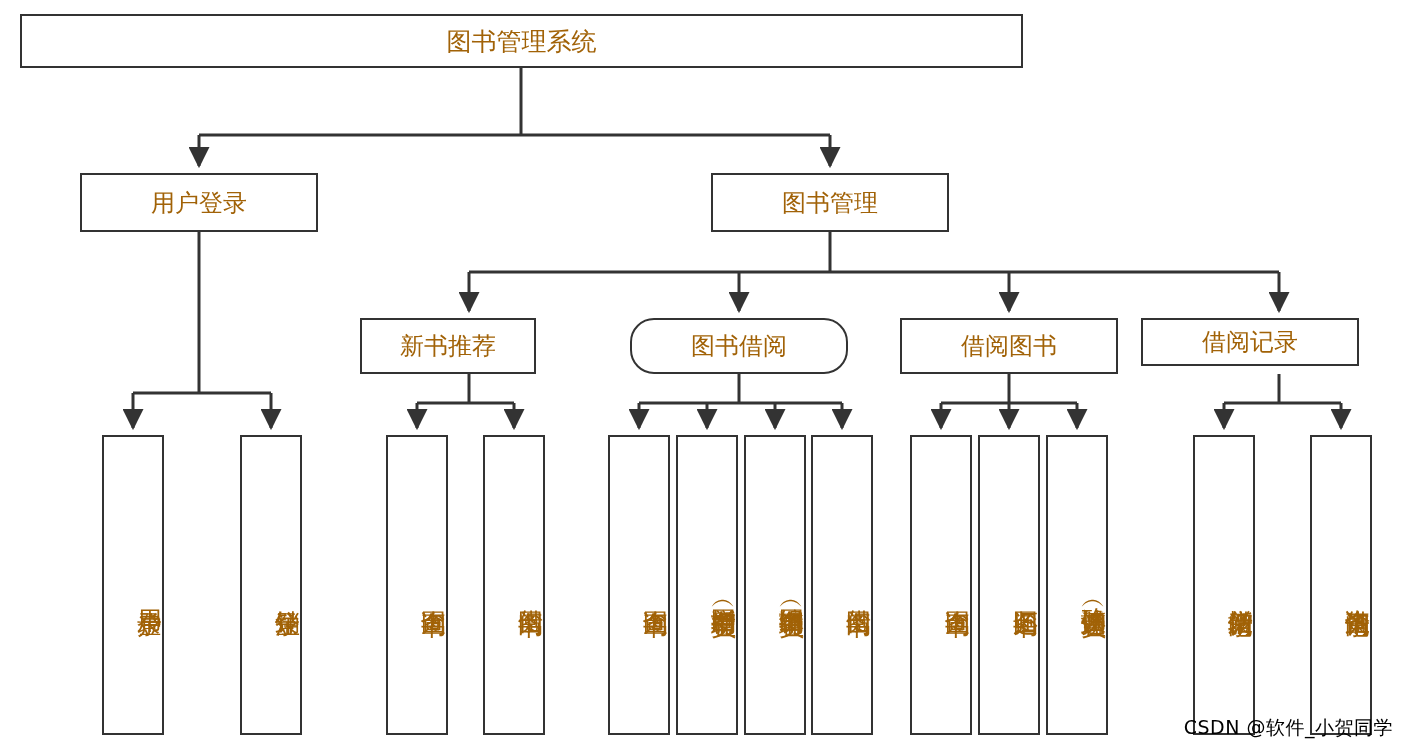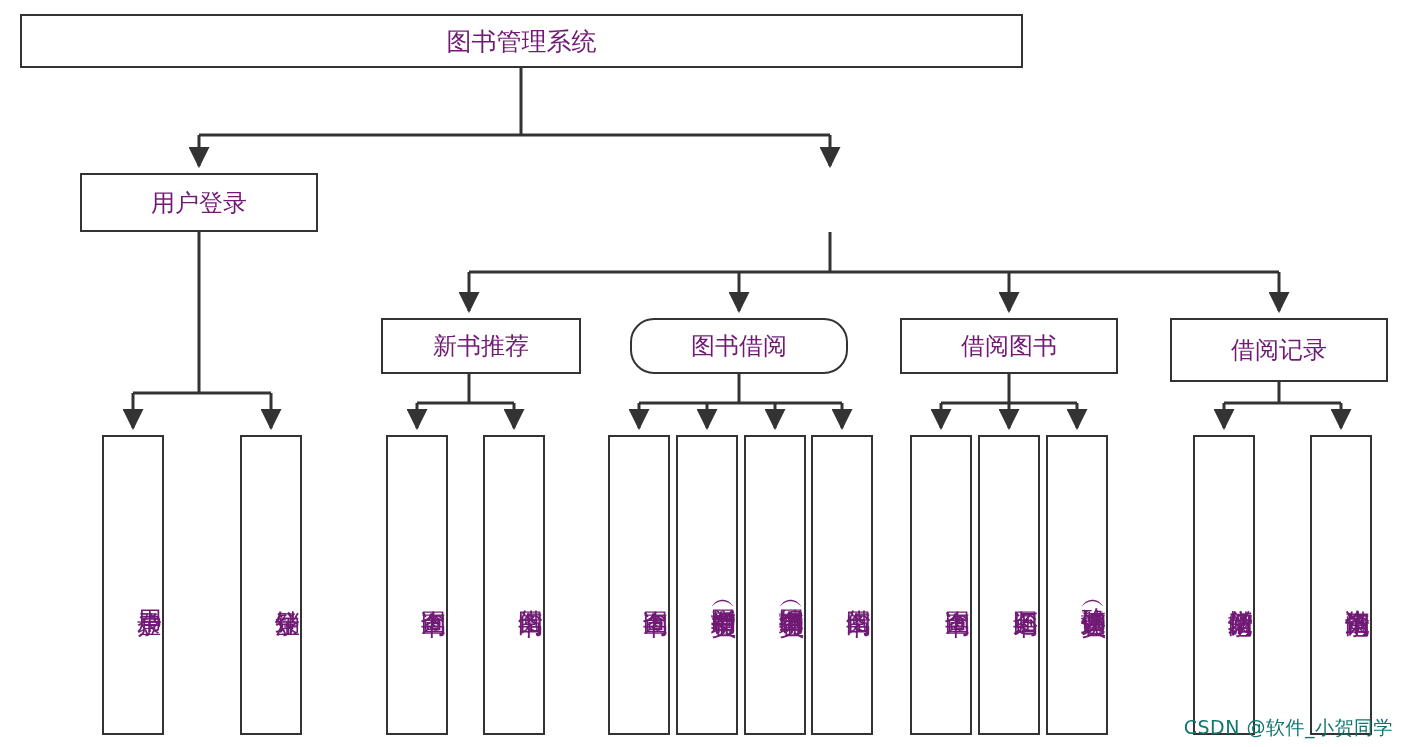--- a/index.html
+++ b/index.html
@@ -26,21 +26,21 @@
   }
   .node {
     position: absolute;
     box-sizing: border-box;
     border: 2.5px solid #333333;
     background: #ffffff;
     display: flex;
     align-items: center;
     justify-content: center;
     text-align: center;
-    color: #701a75;
+    color: #a16207;
     z-index: 3;
   }
   .node.root {
     font-size: 25px;
   }
   .node.lvl1 {
     font-size: 24px;
   }
   .node.lvl2 {
     font-size: 24px;
@@ -60,21 +60,21 @@
   }
   .node.leaf .lbl {
     writing-mode: vertical-rl;
     text-orientation: upright;
   }
   #watermark {
     position: absolute;
     right: 12px;
     bottom: 6px;
     font-size: 19px;
-    color: #0f766e;
+    color: #000000;
     letter-spacing: 0.5px;
     z-index: 9;
     white-space: nowrap;
     font-family: "DejaVu Sans", "Liberation Sans", sans-serif;
   }
 </style>
 </head>
 <body>
 
 <div id="canvas">
@@ -129,31 +129,34 @@
     </g>
   </svg>
 
   <div class="node root" style="left:20px; top:14px; width:1003px; height:54px;">
     <span class="lbl">图书管理系统</span>
   </div>
 
   <div class="node lvl1" style="left:80px; top:173px; width:238px; height:59px;">
     <span class="lbl">用户登录</span>
   </div>
-
-  <div class="node lvl2" style="left:360px; top:318px; width:200px; height:56px;margin-left:21px;">
+  <div class="node lvl1" style="left:711px; top:173px; width:238px; height:59px;">
+    <span class="lbl">图书管理</span>
+  </div>
+
+  <div class="node lvl2" style="left:360px; top:318px; width:176px; height:56px;">
     <span class="lbl">新书推荐</span>
   </div>
   <div class="node lvl2" style="left:630px; top:318px; width:218px; height:56px;border-radius:24px;">
     <span class="lbl">图书借阅</span>
   </div>
   <div class="node lvl2" style="left:900px; top:318px; width:218px; height:56px;">
     <span class="lbl">借阅图书</span>
   </div>
-  <div class="node lvl2" style="left:1170px; top:318px; width:218px; height:64px;">
+  <div class="node lvl2" style="left:1141px; top:318px; width:218px; height:48px;">
     <span class="lbl">借阅记录</span>
   </div>
 
   <div class="node leaf" style="left:102px; top:435px; width:62px; height:300px;">
     <span class="lbl">用户登录</span>
   </div>
   <div class="node leaf" style="left:240px; top:435px; width:62px; height:300px;">
     <span class="lbl">注销登录</span>
   </div>
 

